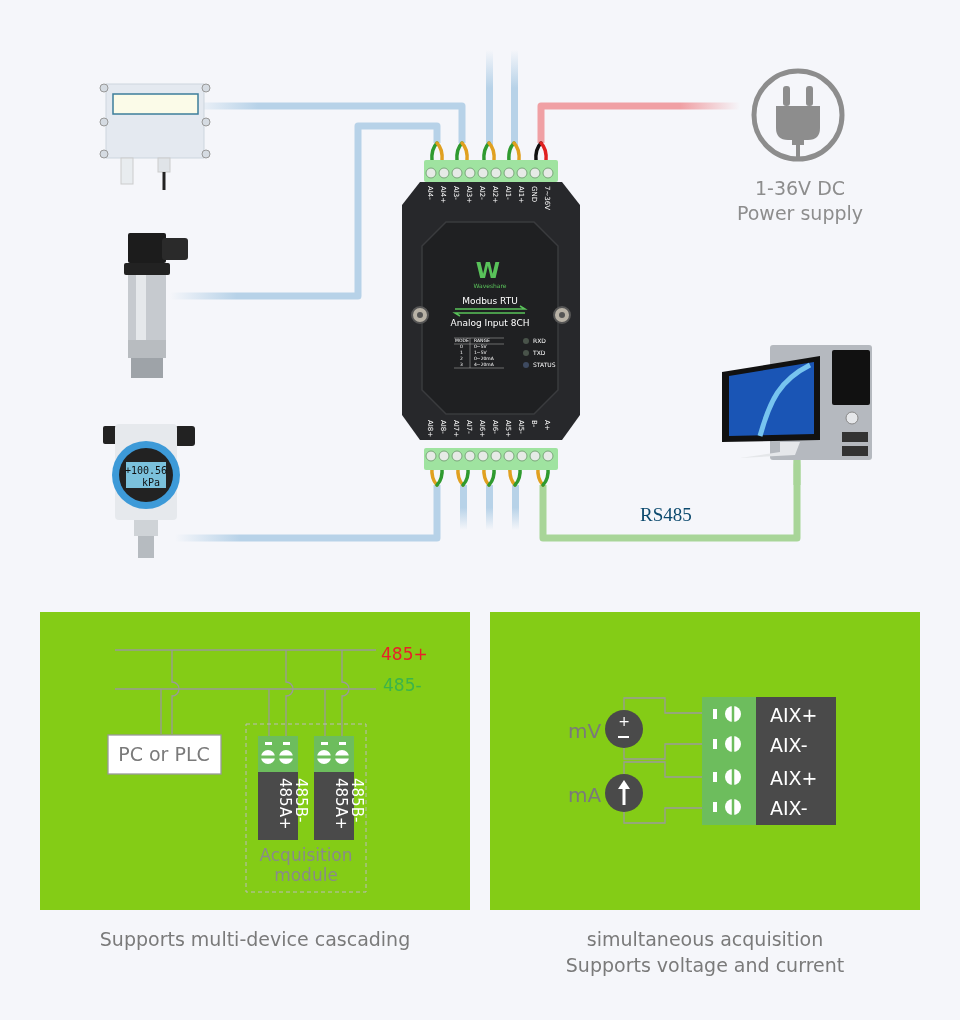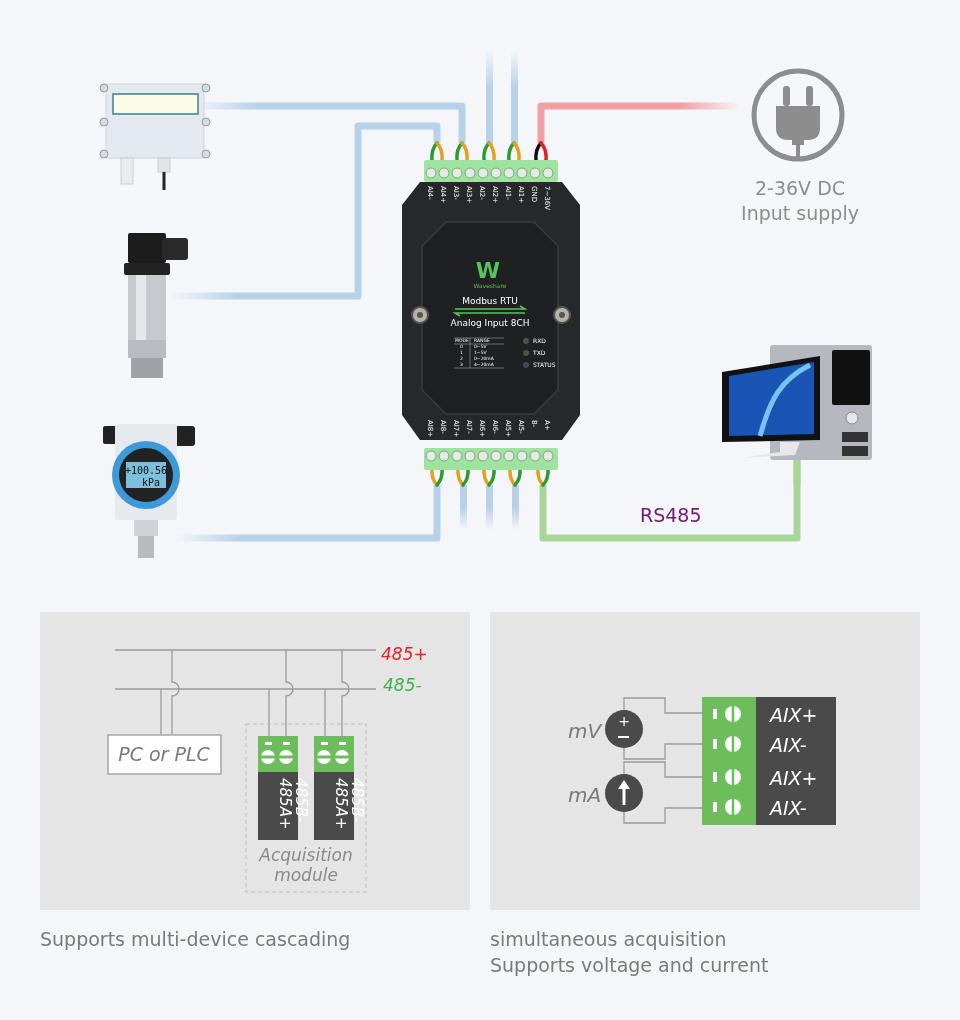--- a/index.html
+++ b/index.html
@@ -1,22 +1,22 @@
 <!DOCTYPE html>
 <html><head>
 <meta charset="utf-8">
 <style>
   * { box-sizing: border-box; margin: 0; padding: 0; }
   html, body { width: 960px; height: 1020px; background: #f5f6fa; overflow: hidden; }
   body { font-family: "DejaVu Sans", "Liberation Sans", sans-serif; position: relative; }
   svg.layer { position: absolute; left: 0; top: 0; }
-  .caption { position: absolute; color: #7a7a7a; font-size: 19px; text-align: left; line-height: 26px; }
+  .caption { position: absolute; color: #7a7a7a; font-size: 19px; text-align: center; line-height: 26px; }
   .power-label { position: absolute; left: 720px; top: 176px; width: 160px; text-align: center; color: #8d8d8d; font-size: 19px; line-height: 25px; }
-  .rs485-label { position: absolute; left: 640px; top: 504px; color: #701a75; font-size: 19px; }
-  .panel { position: absolute; background: #e5e5e5; font-style: italic; }
+  .rs485-label { position: absolute; left: 640px; top: 504px; color: #0c4a6e; font-size: 19px; font-family: Liberation Serif, serif; }
+  .panel { position: absolute; background: #84cc16; }
 </style>
 </head>
 <body>
 
 <svg class="layer" width="960" height="600" viewBox="0 0 960 600">
   <defs>
     <linearGradient id="fadeL" x1="0" x2="1" y1="0" y2="0">
       <stop offset="0" stop-color="#b7d2e8" stop-opacity="0"></stop>
       <stop offset="0.25" stop-color="#b7d2e8" stop-opacity="1"></stop>
     </linearGradient>
@@ -234,22 +234,22 @@
     <rect x="842" y="432" width="26" height="10" fill="#333"></rect>
     <rect x="842" y="446" width="26" height="10" fill="#333"></rect>
     <path d="M722 372 L820 356 V440 L722 442 Z" fill="#111"></path>
     <path d="M729 376 L814 362 V434 L729 436 Z" fill="#1a55b5"></path>
     <path d="M760 436 C770 400 780 380 810 365" stroke="#77c4ef" stroke-width="5" fill="none"></path>
     <path d="M780 442 L800 442 L795 455 L740 458 L780 452 Z" fill="#e5e7ea"></path>
   </g>
 </svg>
 
 <div class="power-label">
-  <div>2-36V DC</div>
-  <div>Input supply</div>
+  <div>1-36V DC</div>
+  <div>Power supply</div>
 </div>
 <div class="rs485-label">RS485</div>
 
 <div class="panel" style="left:40px; top:612px; width:430px; height:298px;">
   <svg width="430" height="298" viewBox="0 0 430 298">
     <g stroke="#9a9a9a" stroke-width="1.3" fill="none">
       <line x1="75" y1="38" x2="336" y2="38"></line>
       <line x1="75" y1="77" x2="336" y2="77"></line>
 
       <path d="M132 38 V70 a7 7 0 0 1 0 14 V122"></path>

